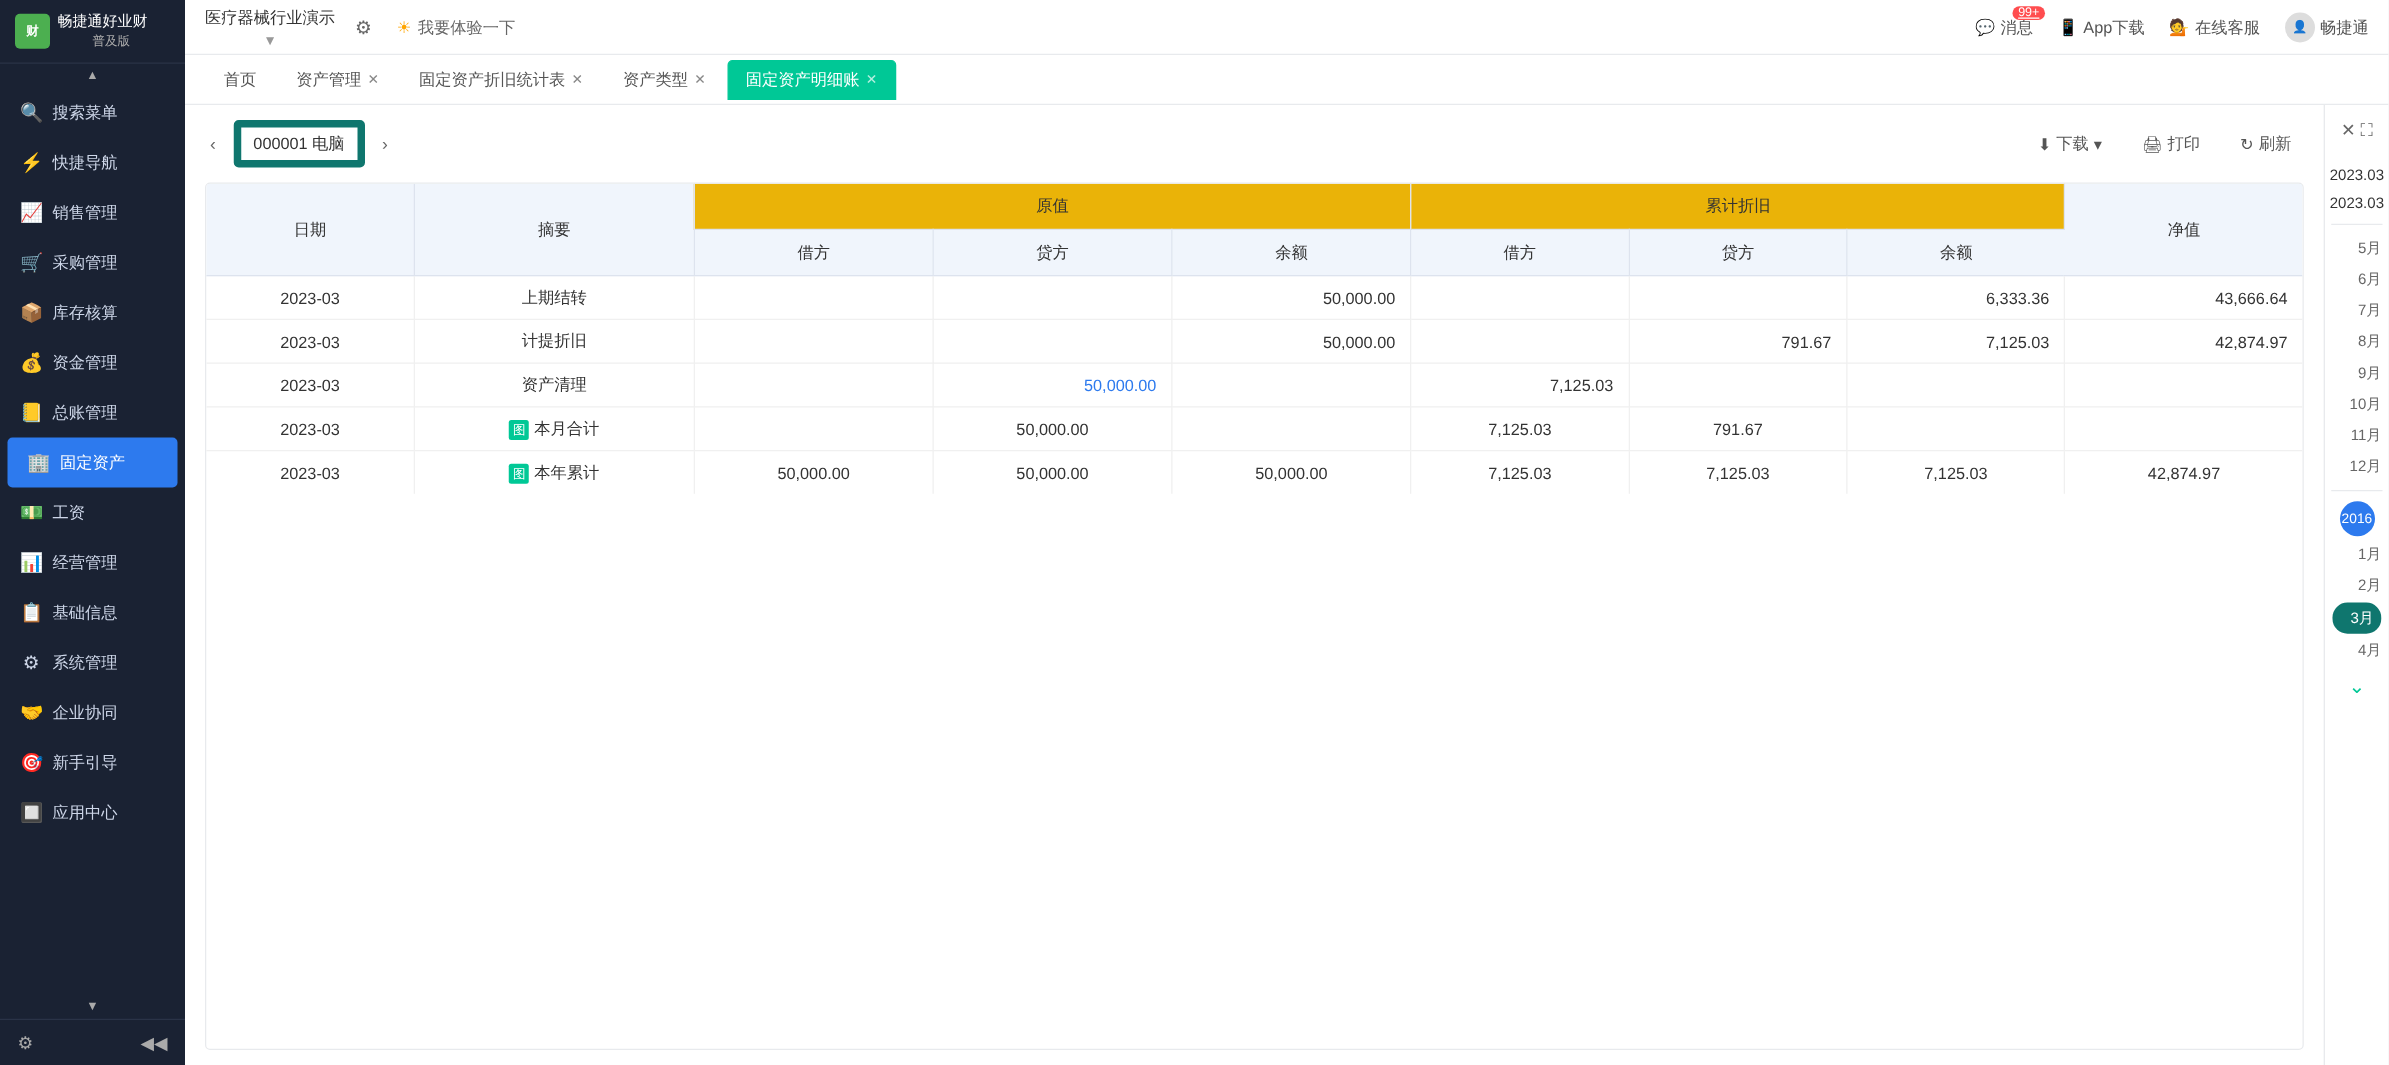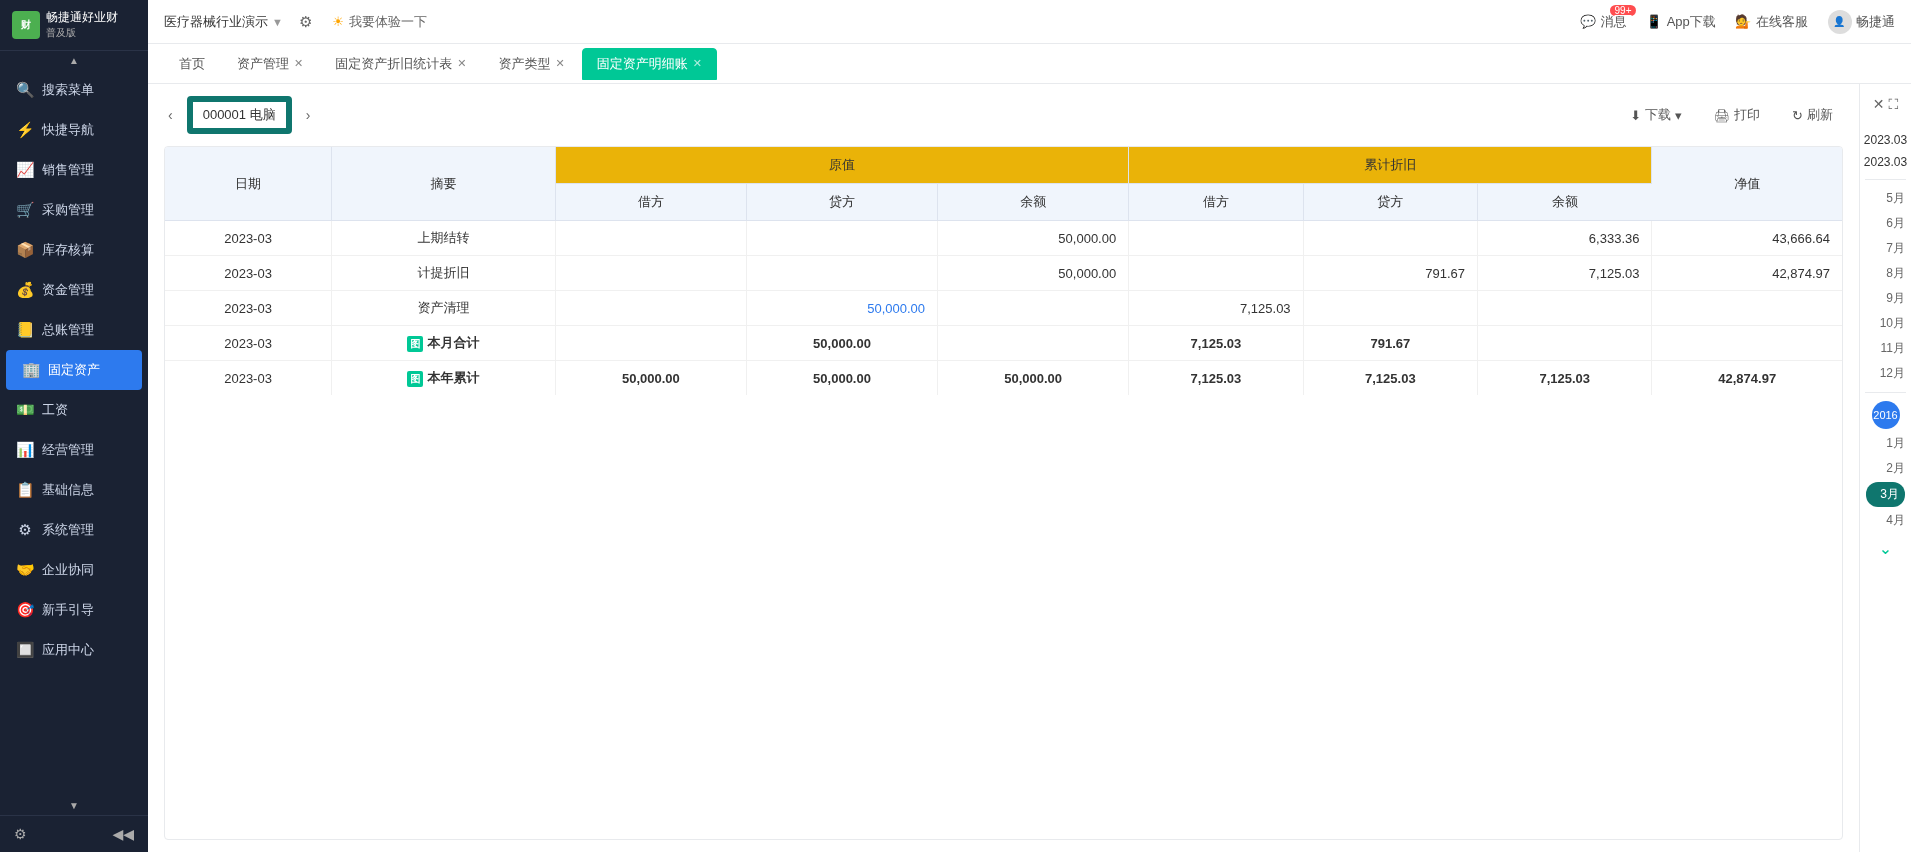--- a/index.html
+++ b/index.html
@@ -24,21 +24,21 @@
       border-bottom: 1px solid #2a3347;
     }
     .sidebar-logo-icon {
       width: 28px; height: 28px;
       background: #4caf50;
       border-radius: 4px;
       display: flex; align-items: center; justify-content: center;
       color: white; font-size: 10px; font-weight: bold;
     }
     .sidebar-logo-text { font-size: 12px; color: #fff; line-height: 1.3; }
-    .sidebar-logo-sub { font-size: 10px; color: #aaa; }
+    .sidebar-logo-sub { font-size: 10px; color: #aaa; margin-left: 28px; }
     .sidebar-scroll { flex: 1; overflow-y: auto; overflow-x: hidden; }
     .sidebar-scroll::-webkit-scrollbar { width: 4px; }
     .sidebar-scroll::-webkit-scrollbar-thumb { background: #2a3347; }
     .sidebar-item {
       display: flex; align-items: center; gap: 8px;
       padding: 11px 16px;
       cursor: pointer;
       color: #cdd6e8;
       font-size: 13px;
       position: relative;
@@ -73,21 +73,21 @@
       display: flex;
       align-items: center;
       padding: 0 16px;
       height: 44px;
       border-bottom: 1px solid #e8eaed;
       flex-shrink: 0;
       gap: 12px;
     }
     .topnav-company {
       display: flex; align-items: center; gap: 4px;
-      font-size: 13px; color: #333; cursor: pointer;
+      font-size: 13px; color: #333; cursor: pointer; flex-direction: column;
     }
     .topnav-company .chevron { color: #999; font-size: 11px; }
     .topnav-settings { color: #666; cursor: pointer; font-size: 15px; margin-left: 4px; }
     .topnav-experience {
       display: flex; align-items: center; gap: 5px;
       margin-left: 8px; color: #666; font-size: 13px; cursor: pointer;
     }
     .topnav-experience .icon { color: #ffa500; }
     .topnav-right {
       margin-left: auto; display: flex; align-items: center; gap: 20px;
@@ -193,21 +193,21 @@
     }
     tbody tr td {
       padding: 8px 12px;
       border-bottom: 1px solid #f0f0f0;
       border-right: 1px solid #f0f0f0;
       color: #333;
       text-align: center;
     }
     tbody tr td:last-child { border-right: none; }
     tbody tr td.amount { text-align: right; }
-    tbody tr td.summary { font-weight: 700; text-align: center; }
+    tbody tr td.summary { font-weight: 400; text-align: center; }
     tbody tr:last-child td { border-bottom: none; }
     .green-badge {
       display: inline-flex; align-items: center; justify-content: center;
       background: #00c896; color: #fff;
       width: 16px; height: 16px; border-radius: 2px;
       font-size: 10px; margin-right: 4px;
     }
 
     
     .right-panel {

